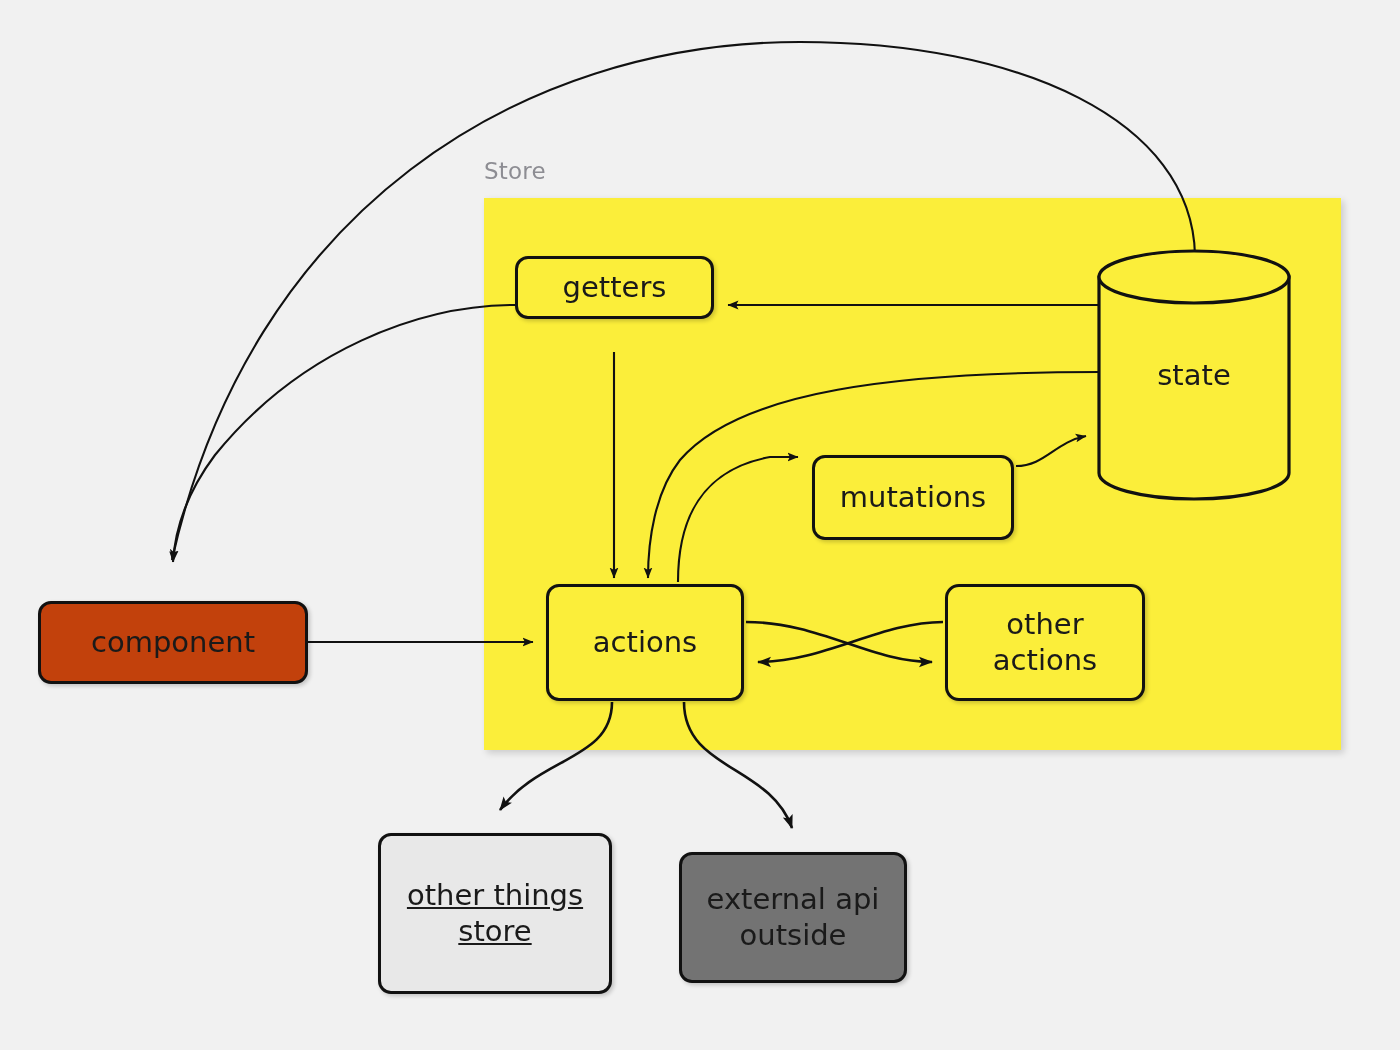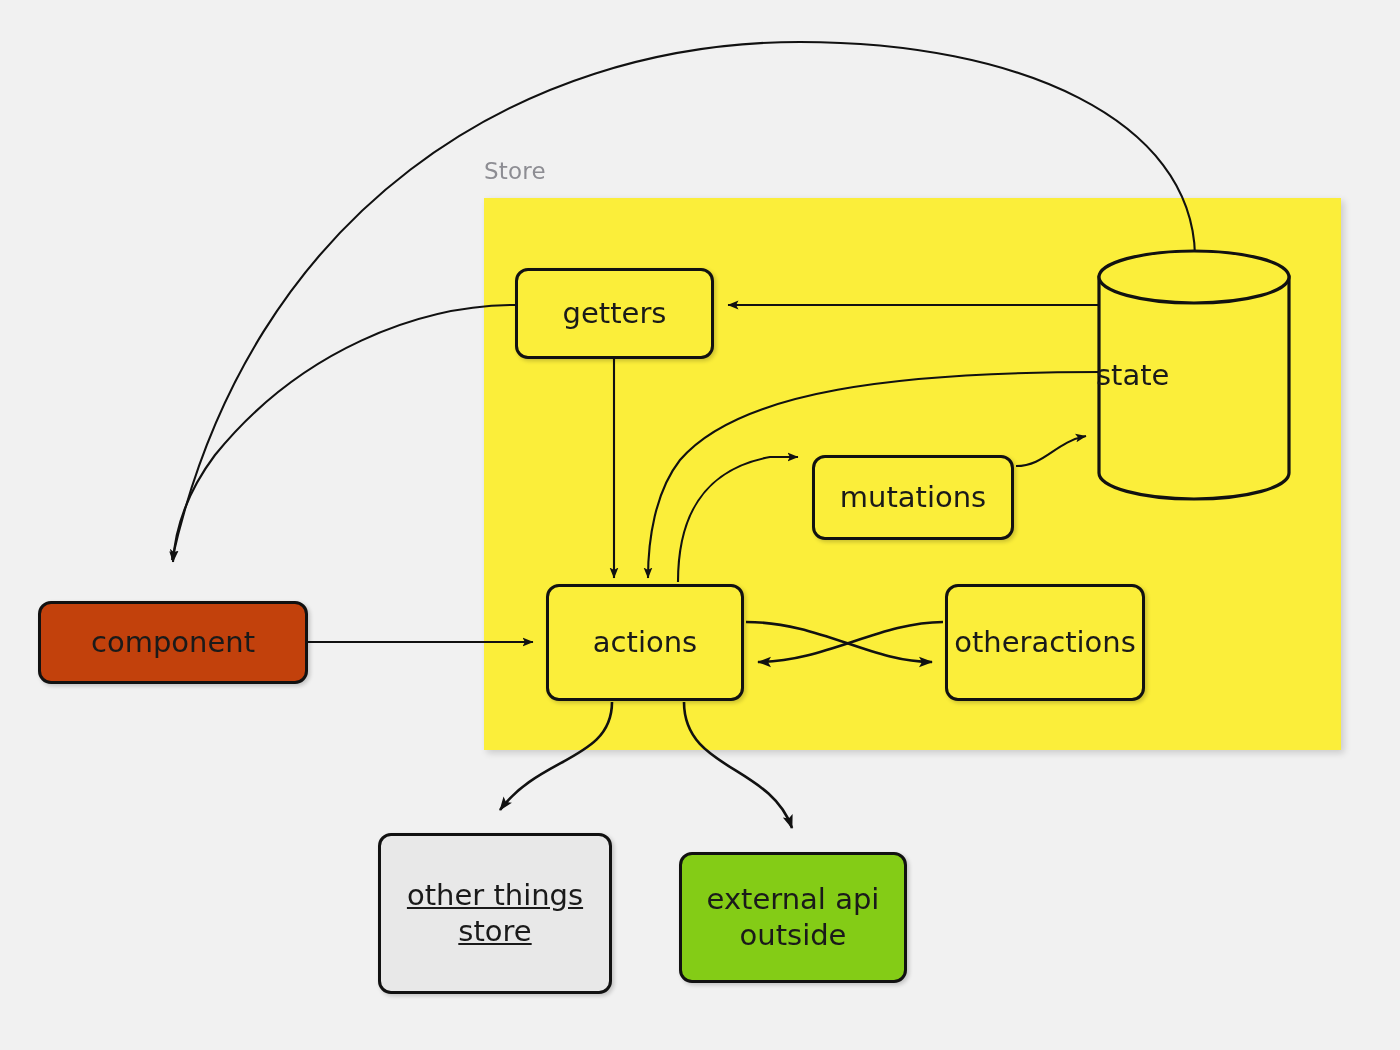--- a/index.html
+++ b/index.html
@@ -49,32 +49,32 @@
     justify-content: center;
     text-align: center;
     font-size: 29px;
     color: #1a1a1a;
     line-height: 1.24;
     box-shadow: 2px 2px 4px rgba(0,0,0,0.20);
   }
   .node.yellow  { background: #fbee3a; }
   .node.cyan    { background: #c2410c; }
   .node.grey    { background: #e8e8e8; }
-  .node.pink    { background: #84cc16; }
+  .node.pink    { background: #737373; }
 
   
   .cylinder {
     position: absolute;
   }
   .cylinder .cyl-label {
     position: absolute;
     left: 0; right: 0;
     top: 50%;
     transform: translateY(-50%);
-    text-align: left;
+    text-align: center;
     font-size: 29px;
     color: #1a1a1a;
   }
 </style>
 </head>
 <body>
 
 <div id="canvas">
 
   <div class="store-region"></div>
@@ -116,33 +116,33 @@
   </svg>
 
   <div class="cylinder" style="left:1096px; top:249px; width:196px; height:252px;">
     <svg width="196" height="252" viewBox="0 0 196 252">
       <path d="M3,28 L3,224 A95,26 0 0 0 193,224 L193,28 Z" fill="#fbee3a" stroke="#111" stroke-width="3.2"></path>
       <ellipse cx="98" cy="28" rx="95" ry="26" fill="#fbee3a" stroke="#111" stroke-width="3.2"></ellipse>
     </svg>
     <div class="cyl-label">state</div>
   </div>
 
-  <div class="node yellow" style="left:515px; top:268px; width:199px; height:91px;">
+  <div class="node yellow" style="left:515px; top:256px; width:199px; height:63px;">
     <span>getters</span>
   </div>
 
   <div class="node yellow" style="left:812px; top:415px; width:202px; height:85px;margin-top:40px;">
     <span>mutations</span>
   </div>
 
   <div class="node yellow" style="left:546px; top:584px; width:198px; height:117px;">
     <span>actions</span>
   </div>
 
-  <div class="node yellow" style="left:945px; top:584px; width:200px; height:117px; flex-direction:row;">
+  <div class="node yellow" style="left:945px; top:584px; width:200px; height:117px; flex-direction:column;border-radius:14px;">
     <span>other</span>
     <span>actions</span>
   </div>
 
   <div class="node cyan" style="left:38px; top:601px; width:270px; height:83px;">
     <span>component</span>
   </div>
 
   <div class="node grey" style="left:378px; top:833px; width:234px; height:161px; flex-direction:column;text-decoration:underline;">
     <span>other things</span>

